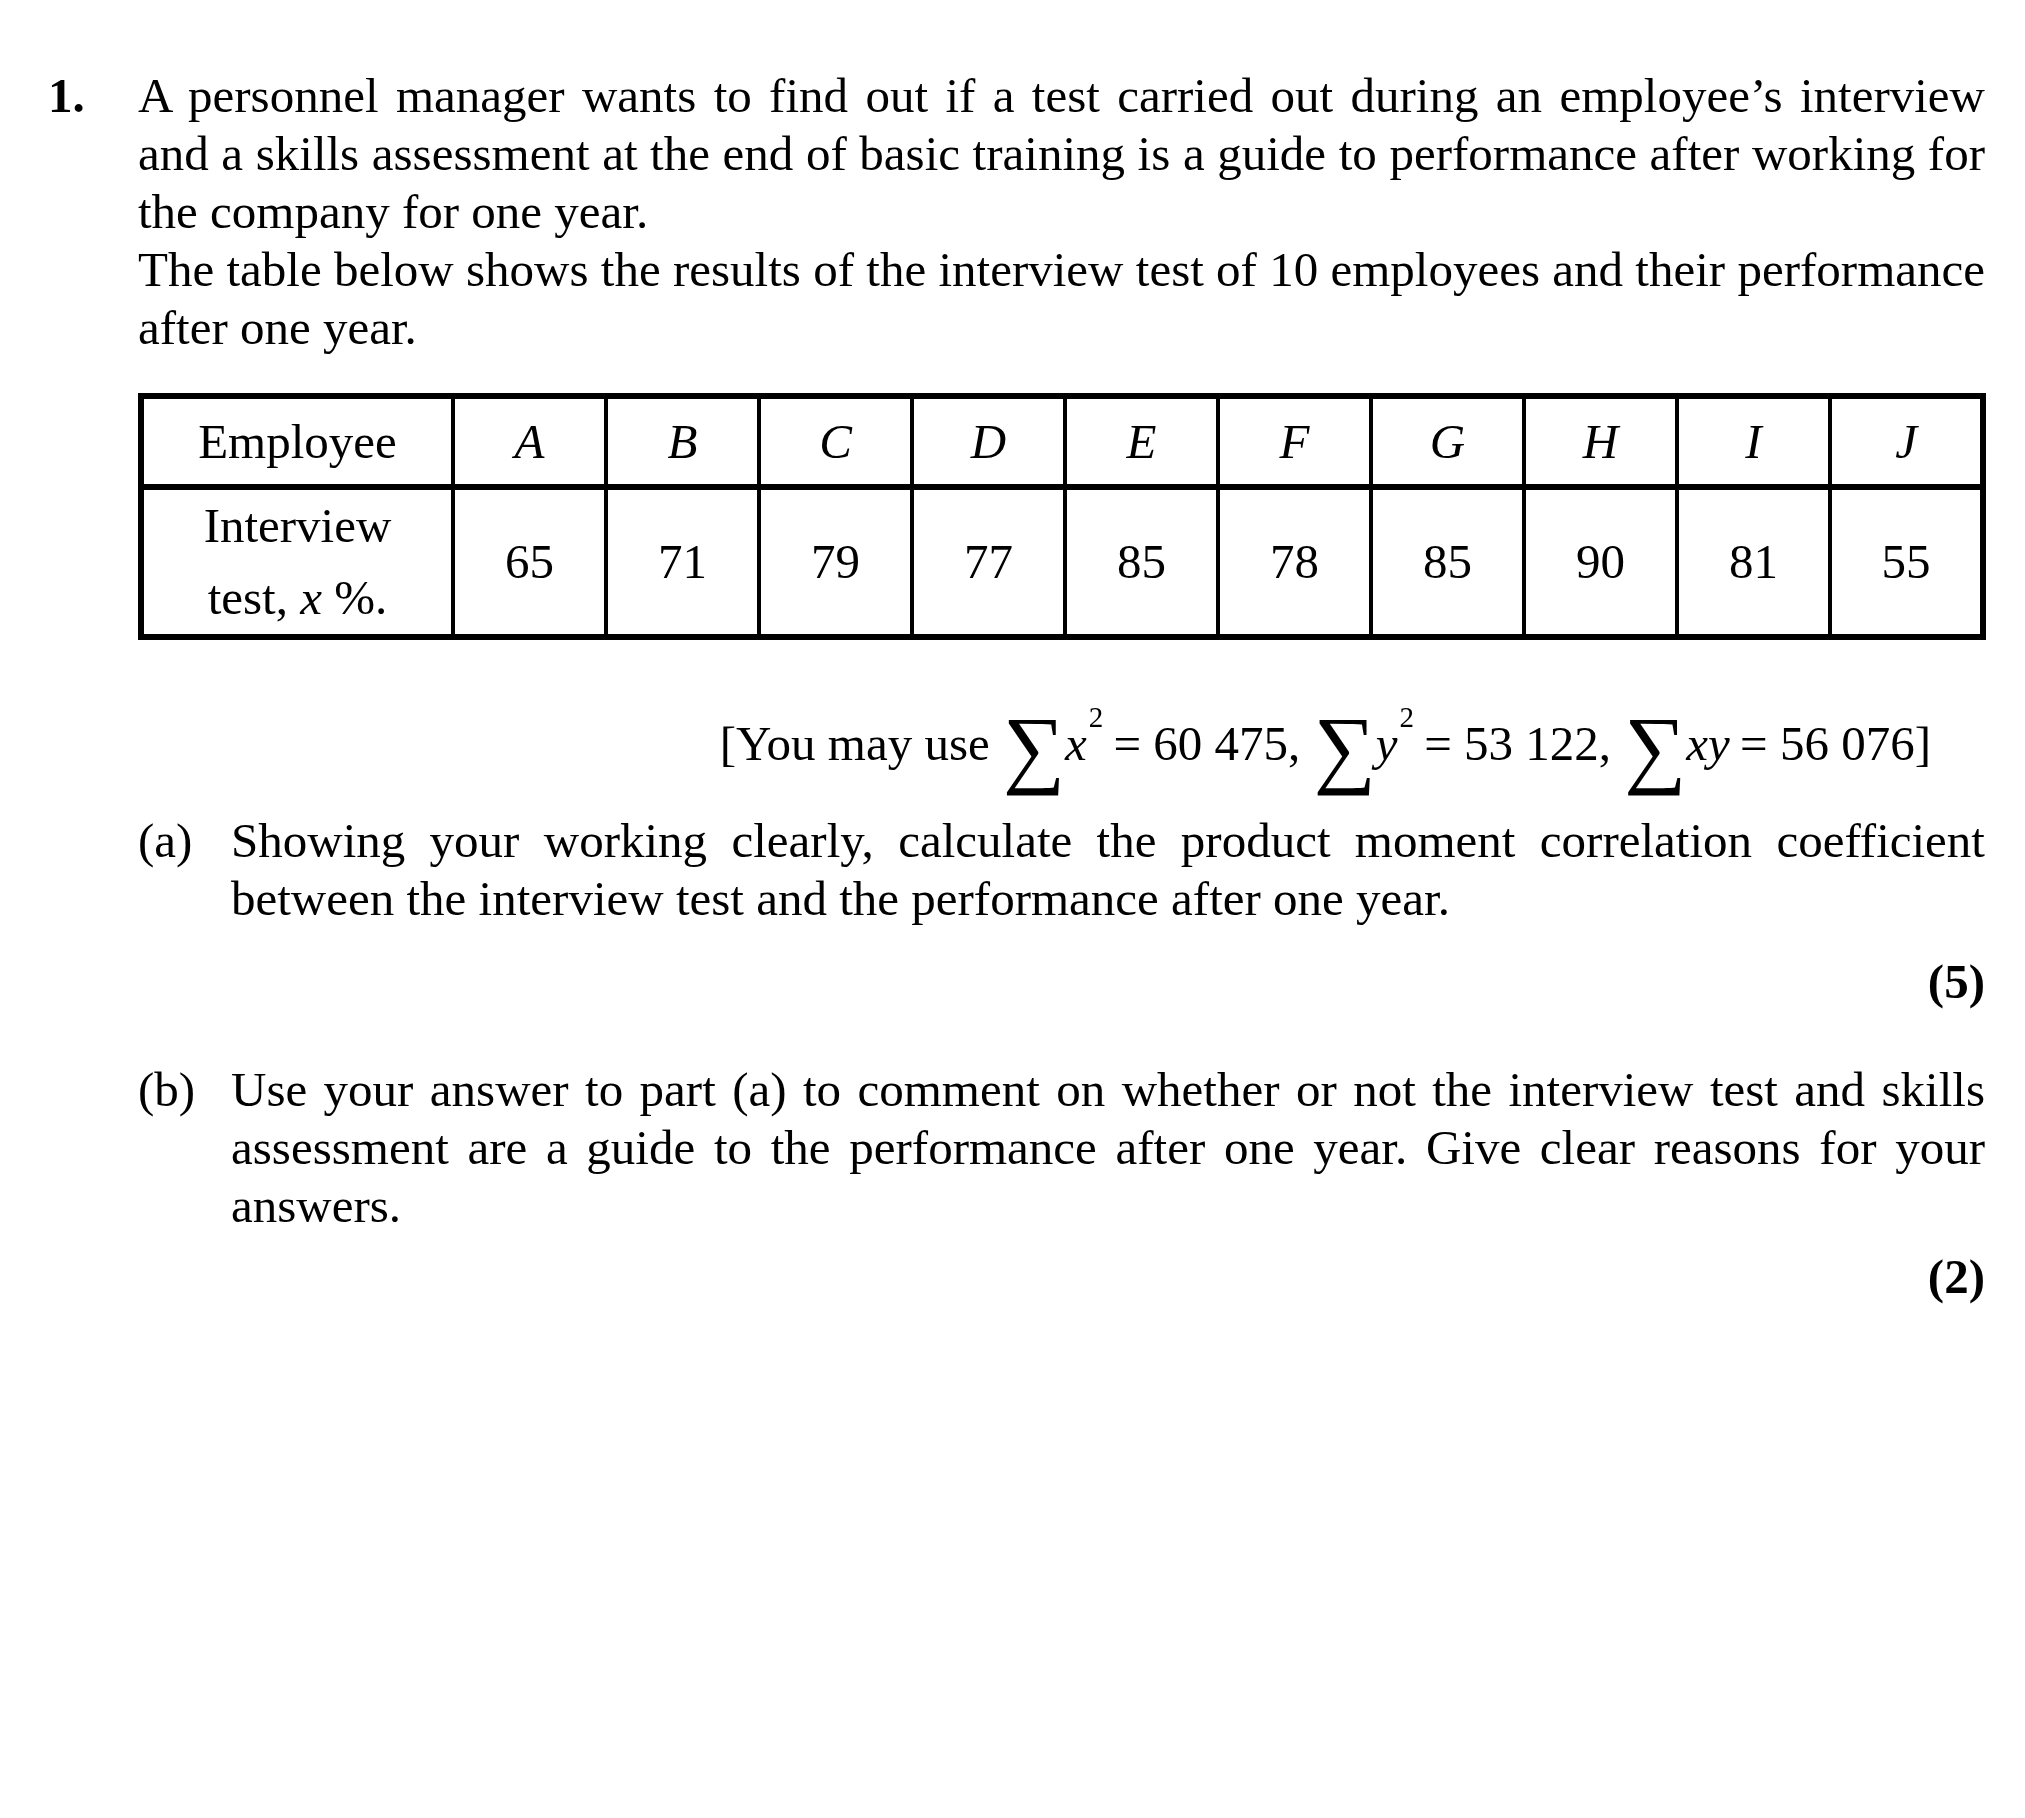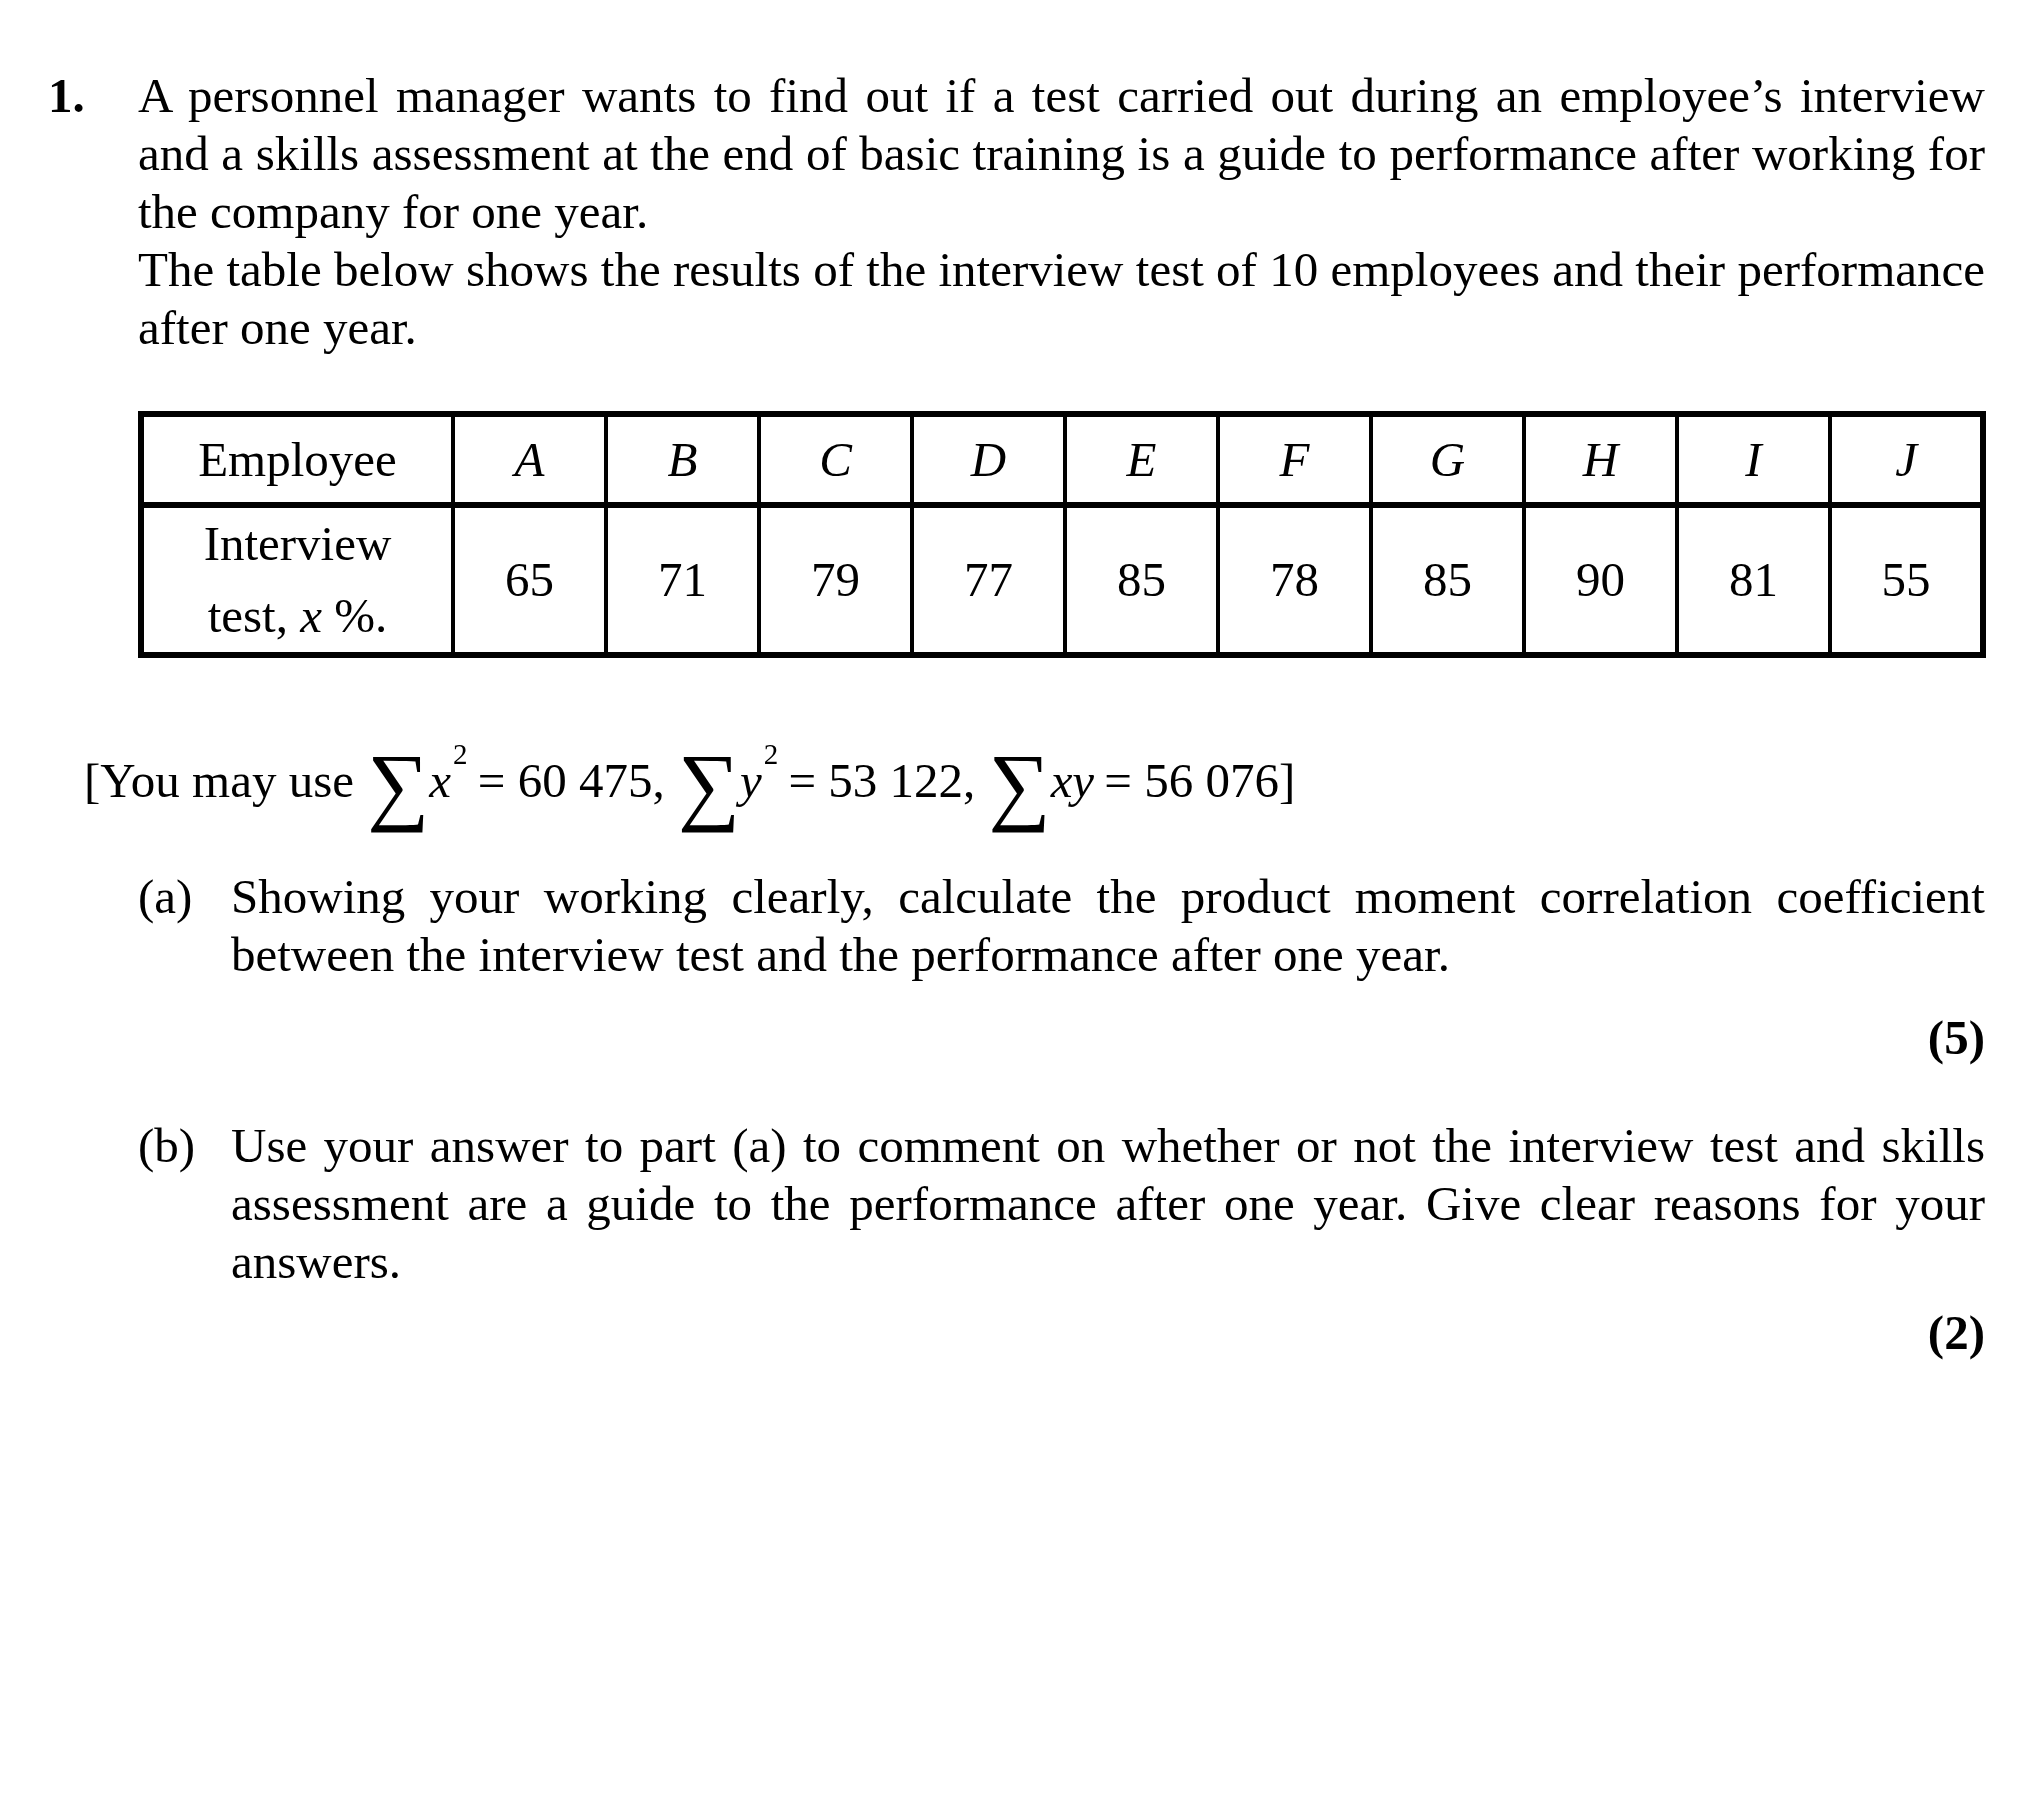--- a/index.html
+++ b/index.html
@@ -13,21 +13,21 @@
     font-family:"Liberation Serif", serif;
     font-size:49px;
     line-height:58px;
     overflow:hidden;
   }
   .qblock{display:flex;}
   .qnum{width:90px;flex:none;font-weight:bold;}
   .qcontent{flex:1;min-width:0;}
   .para{margin:0;text-align:justify;}
   .intro{}
-  .tablepara{margin-bottom:54px;}
+  .tablepara{margin-bottom:36px;}
   
   .data-table{
     border-collapse:collapse;
     table-layout:fixed;
     width:1848px;
     margin:0 0 51px 0;
     border:6.7px solid #000;
   }
   .data-table td{
     border:4.6px solid #000;
@@ -37,22 +37,22 @@
     line-height:72px;
     overflow:hidden;
   }
   .data-table tr.hdr td{border-bottom:6.7px solid #000;height:85px;}
   .data-table tr.rowx td{height:141px;}
   .data-table tr.rowy td{height:205px;}
   .emp{font-style:italic;}
   .ivar{font-style:italic;}
   
   .formula{
-    text-align:left;
-    line-height:90px;
+    text-align:right;
+    line-height:52px;
     margin:0 0 38px 0;
     white-space:nowrap;
     transform:translateX(-54px);
   }
   .sigma{font-size:87px;vertical-align:-17.4px;}
   .sup{font-size:29px;vertical-align:33px;margin-left:2px;}
   .eq{margin-left:10.2px;}
   .siggroup{margin-left:13.3px;}
   
   .part{display:flex;margin:0;}

